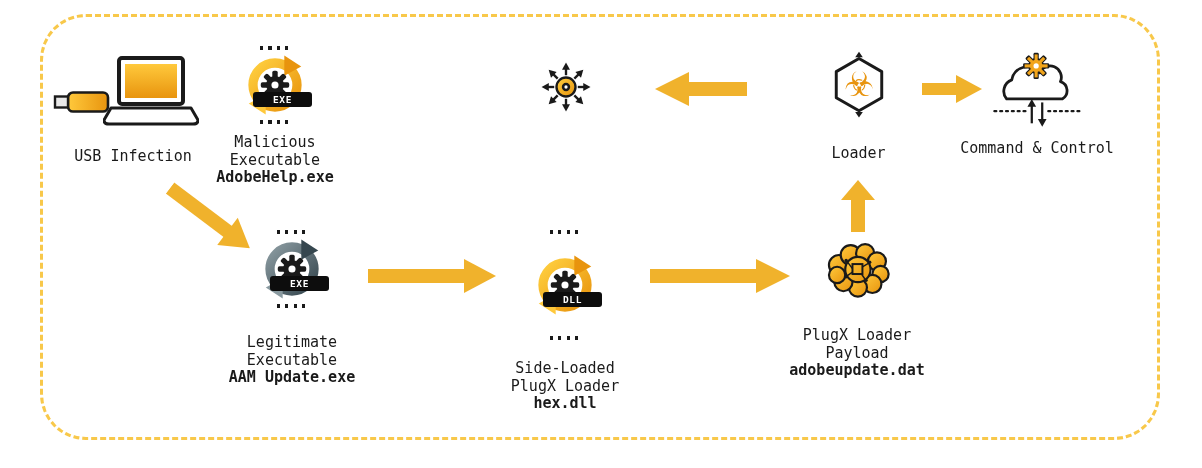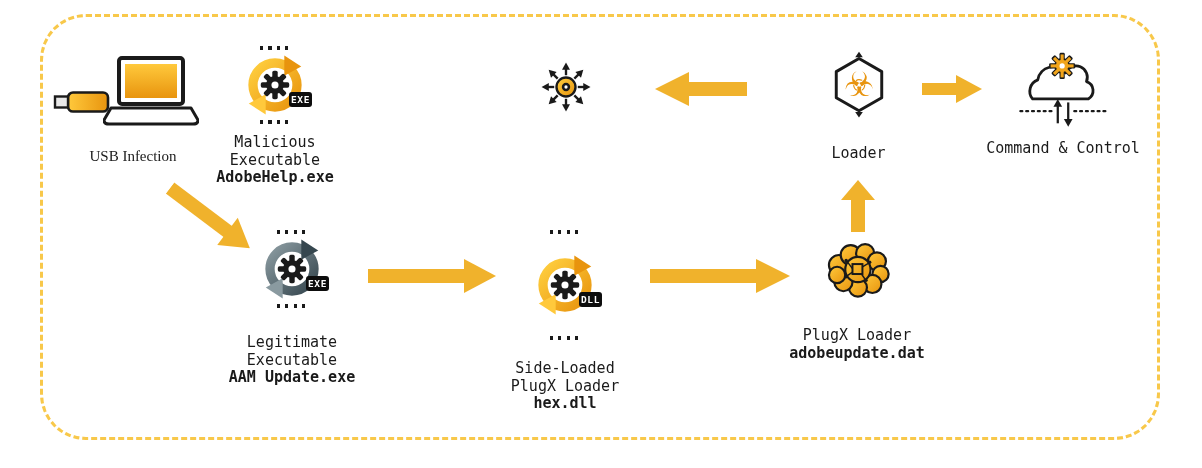--- a/index.html
+++ b/index.html
@@ -20,21 +20,21 @@
     width:30px; height:4px; margin:2px 0;
     background:repeating-linear-gradient(90deg,#1a1a1a 0 3px,transparent 3px 8.5px);
   }
   .labels { text-align:center; }
   .lbl { font-size:15px; line-height:17.5px; white-space:nowrap; }
   .file { font-weight:bold; }
   .badge {
     position:absolute; right:-4px; bottom:11px;
     background:#0d0d0d; color:#fff;
     font-size:9.5px; font-weight:bold; letter-spacing:.6px;
-    padding:2px 2px; border-radius:3px;
+    padding:2px 20px; border-radius:3px;
   }
   .arrow { position:absolute; }
   svg { display:block; }
 </style>
 </head>
 <body>
 
 <div class="stage">
 
   <div class="border-frame"></div>
@@ -56,21 +56,21 @@
         <defs>
           <linearGradient id="gusb" x1="0" y1="0" x2="1" y2="0">
             <stop offset="0" stop-color="#FFC93C"></stop>
               <stop offset="1" stop-color="#E8940E"></stop>
           </linearGradient>
         </defs>
         <rect x="15" y="2.5" width="40" height="19" rx="5" fill="url(#gusb)" stroke="#1a1a1a" stroke-width="2.6"></rect>
         <rect x="2" y="6.5" width="13" height="11" fill="#e8e8e8" stroke="#1a1a1a" stroke-width="2.4"></rect>
       </svg>
     </div>
-    <div class="labels" style="margin-top:14px;font-family:Liberation Serif, serif;">
+    <div class="labels" style="margin-top:14px;">
       <div class="lbl">USB Infection</div>
     </div>
   </div>
 
   <div class="node" style="left:205px; top:44px; width:140px;">
     <div class="dots"></div>
     <div class="iconbox" style="width:66px; height:66px;">
       <svg width="66" height="66" viewBox="0 0 78 78">
         <defs>
           <linearGradient id="gmal" x1="0" y1="0" x2="1" y2="1">
@@ -139,21 +139,21 @@
         <polygon points="38,2 33.5,8.5 42.5,8.5" fill="#1a1a1a"></polygon>
         <polygon points="33.5,73.5 42.5,73.5 38,80" fill="#1a1a1a"></polygon>
         <text x="38" y="55" font-family="DejaVu Sans" font-size="40" text-anchor="middle" fill="#E8940E">☣</text>
       </svg>
     </div>
     <div class="labels" style="margin-top:24px;">
       <div class="lbl">Loader</div>
     </div>
   </div>
 
-  <div class="node" style="left:982px; top:52px; width:162px;">
+  <div class="node" style="left:956px; top:52px; width:162px;">
     <div class="iconbox" style="width:96px; height:80px;">
       <svg width="96" height="80" viewBox="0 0 110 92">
         <path d="M20 54 A 14 14 0 0 1 26 32 A 18 18 0 0 1 58 24 A 13 13 0 0 1 82 34 A 11 11 0 0 1 84 54 Z" fill="#fff" stroke="#1a1a1a" stroke-width="3.2" stroke-linejoin="round"></path>
         <g transform="translate(54,16)">
           <g fill="#1a1a1a">
             <rect x="-3" y="-15" width="6" height="30" rx="1.5"></rect>
             <rect x="-3" y="-15" width="6" height="30" rx="1.5" transform="rotate(45)"></rect>
             <rect x="-3" y="-15" width="6" height="30" rx="1.5" transform="rotate(90)"></rect>
             <rect x="-3" y="-15" width="6" height="30" rx="1.5" transform="rotate(135)"></rect>
             <circle r="9"></circle>
@@ -275,20 +275,21 @@
         <line x1="47" y1="42" x2="51" y2="48" stroke="#1a1a1a" stroke-width="1.6"></line>
         <line x1="37" y1="40" x2="31" y2="44" stroke="#1a1a1a" stroke-width="1.6"></line>
         <circle cx="30" cy="27" r="1.9" fill="#1a1a1a"></circle>
         <circle cx="56" cy="29" r="1.9" fill="#1a1a1a"></circle>
         <circle cx="52" cy="49" r="1.9" fill="#1a1a1a"></circle>
         <circle cx="30" cy="45" r="1.9" fill="#1a1a1a"></circle>
       </svg>
     </div>
     <div class="labels" style="margin-top:24px;">
       <div class="lbl">PlugX Loader</div>
+      <div class="lbl">Payload</div>
       <div class="lbl file">adobeupdate.dat</div>
     </div>
   </div>
 
   <svg class="arrow" style="left:170px; top:170px; transform:rotate(37deg); transform-origin:0 18px;" width="100" height="36" viewBox="0 0 100 36">
     <rect x="0" y="11" width="74" height="14" fill="#F0B22C"></rect>
     <polygon points="72,1 100,18 72,35" fill="#F0B22C"></polygon>
   </svg>
 
   <svg class="arrow" style="left:368px; top:258px;" width="128" height="36" viewBox="0 0 128 36">

